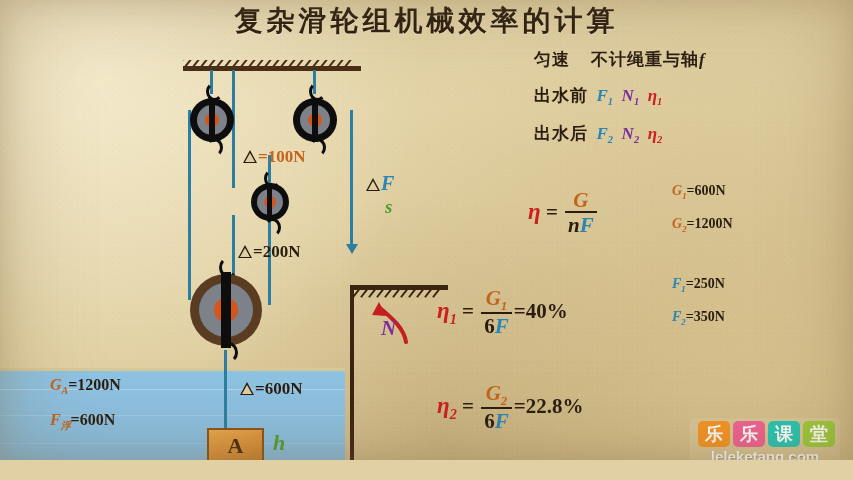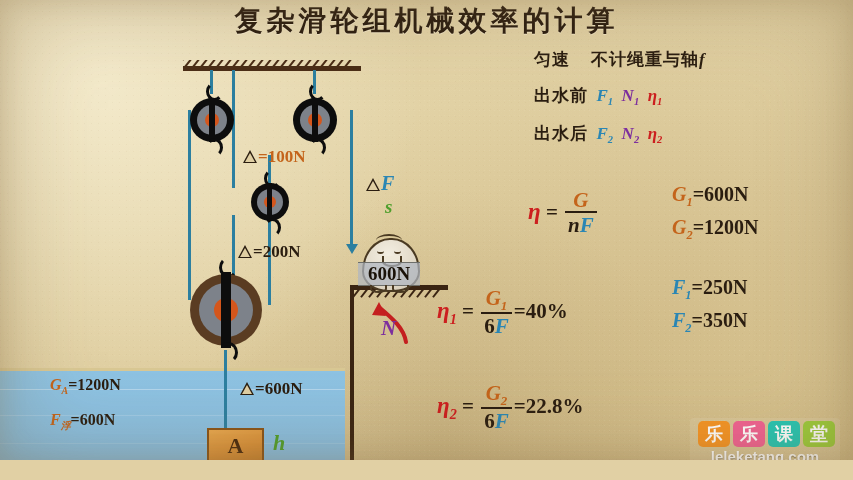--- a/index.html
+++ b/index.html
@@ -66,21 +66,21 @@
   
   .frac{display:inline-block;text-align:center;vertical-align:middle;margin:0 2px;}
   .frac .num{display:block;line-height:1.02;padding:0 3px;}
   .frac .den{display:block;line-height:1.05;padding:1px 3px;border-top:2px solid #2a1d10;}
   #f-main{position:absolute;left:528px;top:190px;font-size:21px;font-weight:bold;color:#2a1d10;}
   #f-eta1{position:absolute;left:437px;top:288px;font-size:21px;font-weight:bold;color:#2a1d10;}
   #f-eta2{position:absolute;left:437px;top:383px;font-size:21px;font-weight:bold;color:#2a1d10;}
   .eqlead{font-size:23px;}
 
   
-  .val{position:absolute;font-size:20px;font-weight:bold;color:#2a1d10;white-space:nowrap;}
+  .val{position:absolute;font-size:14px;font-weight:bold;color:#2a1d10;white-space:nowrap;}
   #v-g1{left:672px;top:183px;}
   #v-g2{left:672px;top:216px;}
   #v-f1{left:672px;top:276px;}
   #v-f2{left:672px;top:309px;}
 
   
   #ceiling{position:absolute;left:183px;top:66px;width:178px;height:5px;background:#4a2d16;}
   #hatch{position:absolute;left:183px;top:60px;width:178px;height:7px;overflow:hidden;}
   #hatch i{position:absolute;top:-2px;width:2px;height:12px;background:#4a2d16;transform:rotate(38deg);transform-origin:top;}
 
@@ -327,31 +327,20 @@
       <i style="left: 40px;"></i>
       <i style="left: 48px;"></i>
       <i style="left: 56px;"></i>
       <i style="left: 64px;"></i>
       <i style="left: 72px;"></i>
       <i style="left: 80px;"></i>
       <i style="left: 88px;"></i>
     </div>
   <div id="plat-top"></div>
 
-  <div id="person">
-    <div id="p-body"></div>
-    <div id="p-hair"></div>
-    <div class="p-eye" id="p-eye-l"></div>
-    <div class="p-eye" id="p-eye-r"></div>
-    <div id="p-mouth"></div>
-    <div id="p-band"></div>
-    <div id="p-600">600N</div>
-    <div class="p-foot" id="p-foot-l"></div>
-    <div class="p-foot" id="p-foot-r"></div>
-  </div>
 
   <svg id="narrow" viewBox="0 0 46 46">
     <path d="M40 44 C 38 30, 26 20, 13 9" stroke="#c41f1f" stroke-width="4" fill="none" stroke-linecap="round"></path>
     <path d="M13 4 L20 18 L6 17 Z" fill="#c41f1f"></path>
   </svg>
   <div id="n-lab">N</div>
 
   <div id="w-ga">
     <span class="sym orange"><span>G</span><sub>A</sub></span><span>=1200N</span>
   </div>

